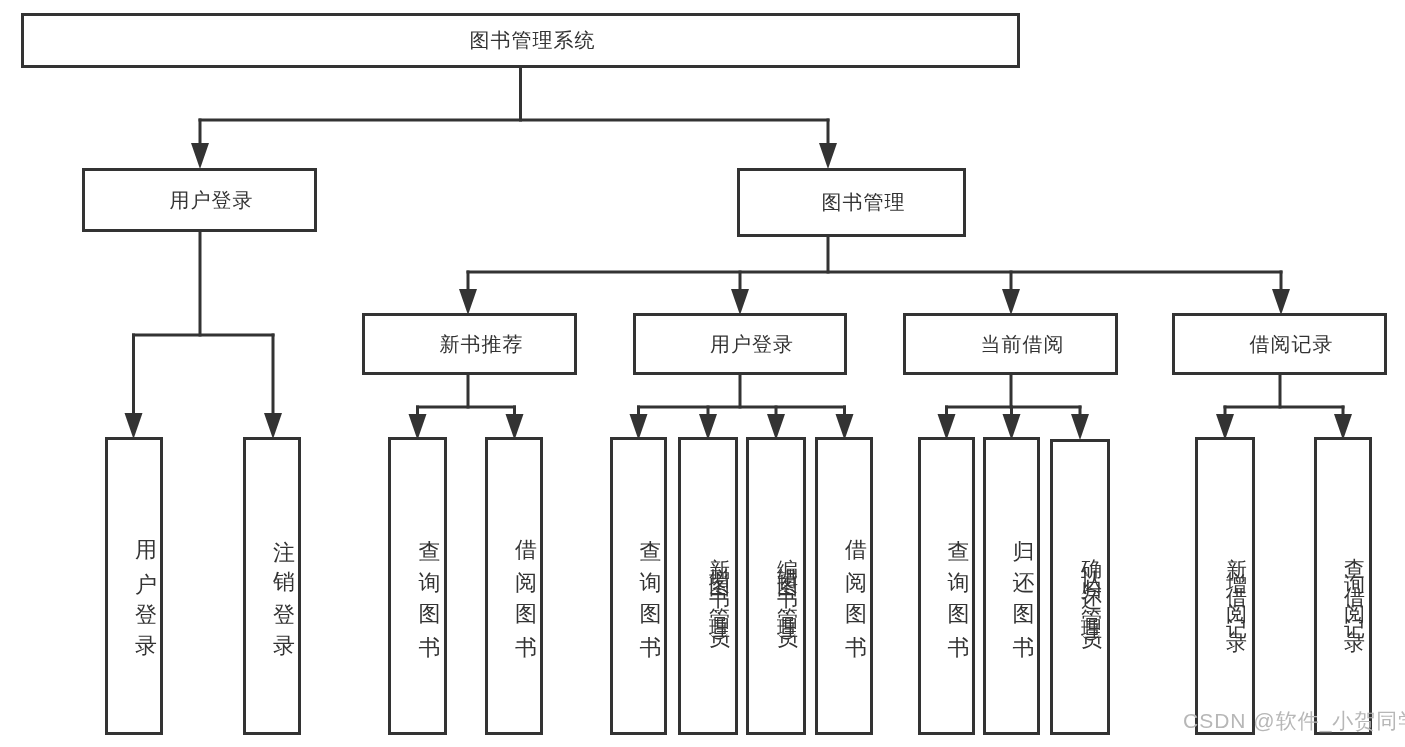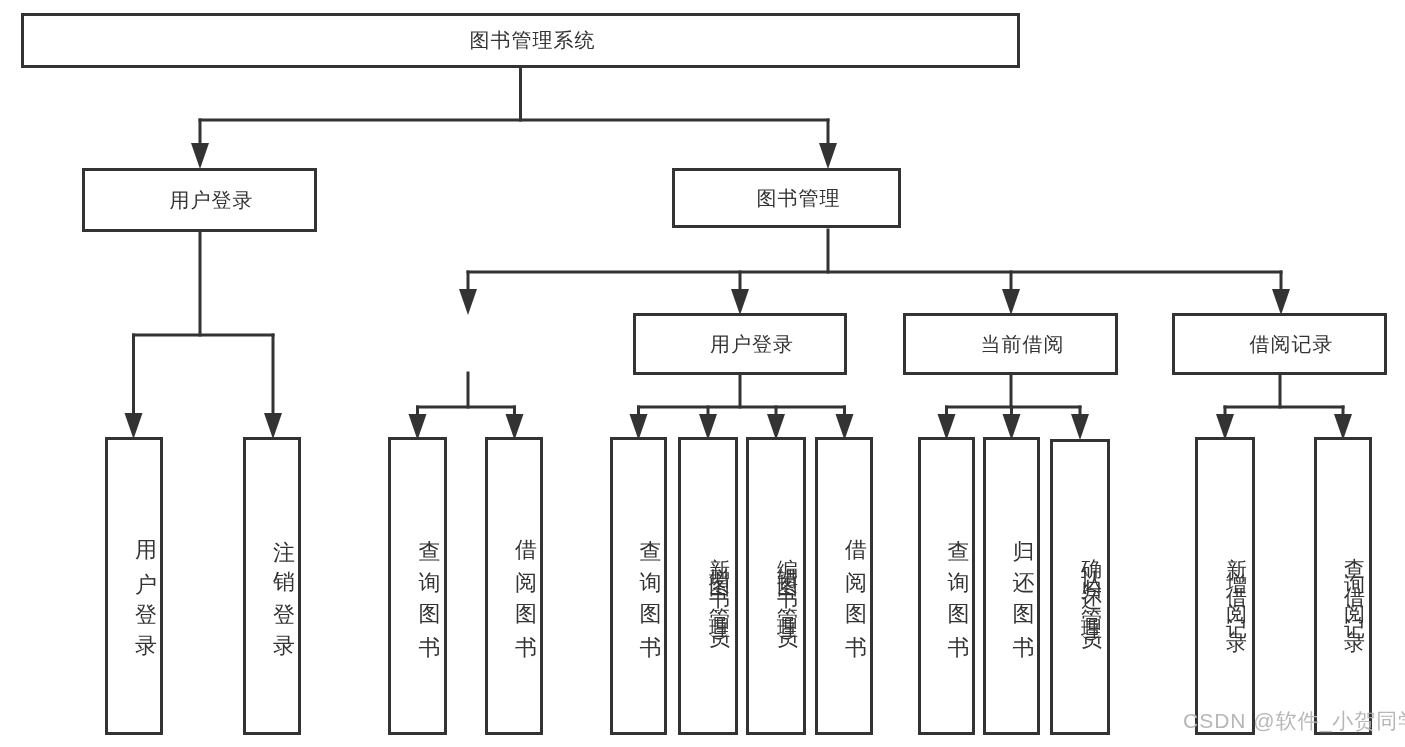--- a/index.html
+++ b/index.html
@@ -126,24 +126,27 @@
     </g>
   </svg>
 
   <div class="box h" style="left:21px;top:13px;width:999px;height:55px">
     <span>图书管理系统</span>
   </div>
 
   <div class="box h" style="left:82px;top:168px;width:235px;height:64px">
     <span>用户登录</span>
   </div>
-  <div class="box h" style="left:672px;top:168px;width:229px;height:60px">
+  <div class="box h" style="left:737px;top:168px;width:229px;height:69px">
     <span>图书管理</span>
   </div>
 
+  <div class="box h" style="left:362px;top:313px;width:215px;height:62px">
+    <span>新书推荐</span>
+  </div>
   <div class="box h" style="left:633px;top:313px;width:214px;height:62px">
     <span>用户登录</span>
   </div>
   <div class="box h" style="left:903px;top:313px;width:215px;height:62px">
     <span>当前借阅</span>
   </div>
   <div class="box h" style="left:1172px;top:313px;width:215px;height:62px">
     <span>借阅记录</span>
   </div>
 

